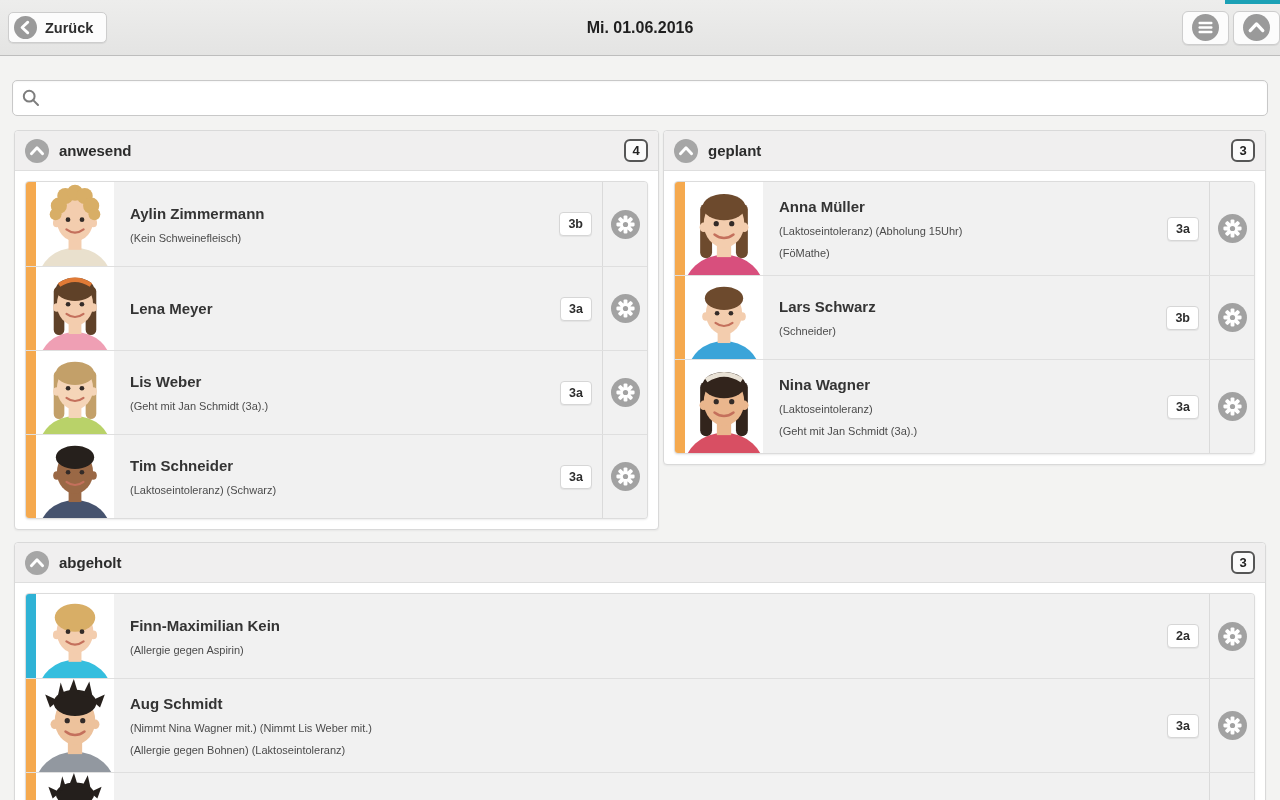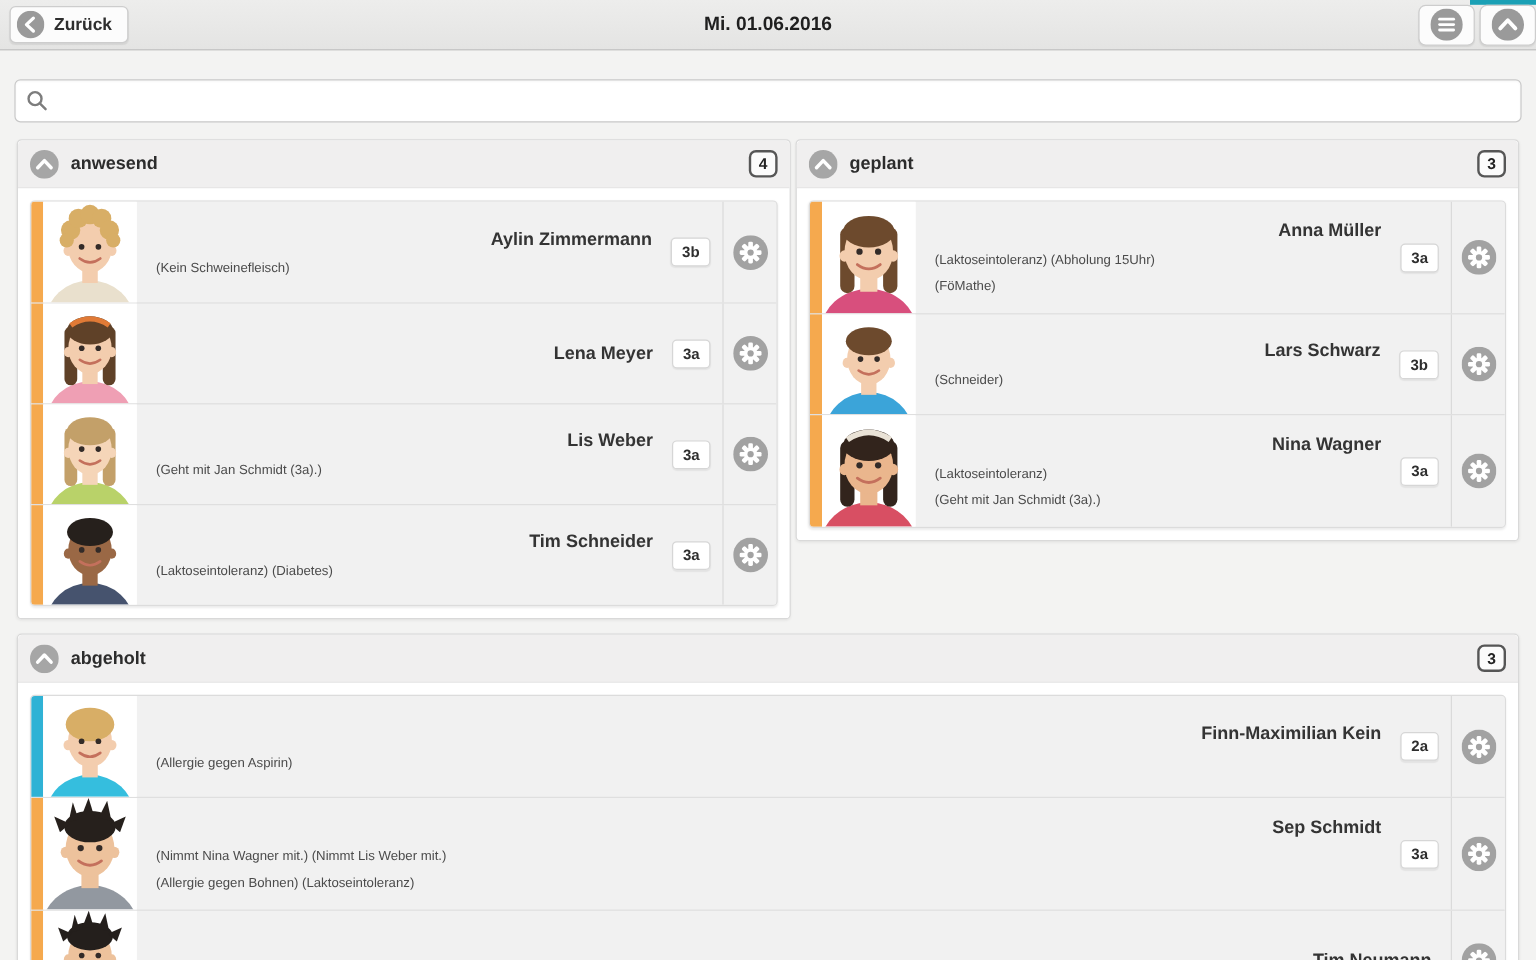--- a/index.html
+++ b/index.html
@@ -1,20 +1,20 @@
 <!DOCTYPE html>
 <html><head>
 <meta charset="utf-8">
 <style>
   * { margin:0; padding:0; box-sizing:border-box; }
   html,body { width:1280px; height:800px; overflow:hidden; }
   body { background:#f3f3f2; font-family:"Liberation Sans", sans-serif; color:#333; }
 
   
-  .topbar { position:relative; height:42px; background:linear-gradient(#ededec,#e4e4e3);
+  .topbar { position:relative; height:56px; background:linear-gradient(#ededec,#e4e4e3);
             border-bottom:1px solid #bdbdbd; display:flex; align-items:center; }
   .back-btn { margin-left:8px; height:31px; background:#fcfcfc; border:1px solid #cdcdcd;
               border-radius:5px; display:flex; align-items:center; gap:8px; padding:0 13px 0 5px;
               font-weight:bold; font-size:14.5px; color:#2e2e2e; cursor:pointer;
               box-shadow:0 1px 1px rgba(0,0,0,.07); }
   .date { position:absolute; left:0; right:0; text-align:center; font-weight:bold;
           font-size:16px; color:#1f1f1f; pointer-events:none; }
   .top-actions { margin-left:auto; display:flex; gap:4px; margin-right:0; position:relative; z-index:2; }
   .icon-btn { width:47px; height:34px; background:#fcfcfc; border:1px solid #cdcdcd;
               border-radius:6px; display:flex; align-items:center; justify-content:center;
@@ -48,21 +48,21 @@
   
   .list { margin:10px; border:1px solid #dcdcdc; border-radius:4px; overflow:hidden;
           background:#f1f1f1; box-shadow:0 1px 2px rgba(0,0,0,.08); }
   .entry { display:flex; align-items:stretch; min-height:84px; background:#f1f1f1; }
   .entry + .entry { border-top:1px solid #dfdfdf; }
   .stripe { width:10px; flex:none; }
   .photo { width:78px; flex:none; background:#fff; overflow:hidden; }
   .photo svg { display:block; width:100%; height:100%; }
   .entry-content { flex:1; padding:15px 16px; display:flex; flex-direction:column;
                    justify-content:center; gap:9px; min-width:0; }
-  .entry-name { font-weight:bold; font-size:15px; color:#343434; line-height:19px;text-align:right; }
+  .entry-name { font-weight:bold; font-size:15px; color:#343434; line-height:19px; }
   .entry-note { font-size:11px; color:#4b4b4b; line-height:13px; }
   .class-badge { align-self:center; flex:none; background:#fff; border:1px solid #d6d6d6;
                  border-radius:4px; font-weight:bold; font-size:12.5px; color:#2e2e2e;
                  padding:4px 8px; margin-right:10px; box-shadow:0 1px 1px rgba(0,0,0,.06); }
   .entry-divider { width:1px; flex:none; background:#dadada; }
   .gear-col { width:44px; flex:none; display:flex; align-items:center; justify-content:center;
               cursor:pointer; }
 </style>
 </head>
 <body>
@@ -279,21 +279,21 @@
     <ellipse cx="56" cy="38" rx="3.5" ry="4" fill="#9a6845"></ellipse>
     <ellipse cx="39" cy="35" rx="17" ry="20" fill="#9a6845"></ellipse>
     <ellipse cx="39" cy="21" rx="18" ry="11" fill="#26201c"></ellipse>
     <circle cx="32.5" cy="35" r="2.2" fill="#332b28"></circle>
     <circle cx="45.5" cy="35" r="2.2" fill="#332b28"></circle>
     <path d="M31 44 Q39 50 47 44" stroke="#c4705c" stroke-width="2" fill="none" stroke-linecap="round"></path>
   </svg>
             </div>
             <div class="entry-content">
               <div class="entry-name">Tim Schneider</div>
-              <div class="entry-note">(Laktoseintoleranz) (Diabetes)</div>
+              <div class="entry-note">(Laktoseintoleranz) (Schwarz)</div>
             </div>
             <div class="class-badge">3a</div>
             <div class="entry-divider"></div>
             <div class="gear-col">
               <span style="display:flex">
                 <svg width="29" height="29" viewBox="0 0 30 30">
                   <circle cx="15" cy="15" r="15" fill="#a2a2a2"></circle>
                   <g fill="#fff">
                     <rect x="13" y="5.6" width="4" height="6.5" rx="1.2" transform="rotate(0 15 15)"></rect>
                     <rect x="13" y="5.6" width="4" height="6.5" rx="1.2" transform="rotate(45 15 15)"></rect>
@@ -541,21 +541,21 @@
                 <polygon points="45,14 51,2 54,16"></polygon>
                 <polygon points="18,24 14,13 25,18"></polygon>
                 <polygon points="60,24 64,13 53,18"></polygon>
               </g>
     <circle cx="32.5" cy="35" r="2.2" fill="#332b28"></circle>
     <circle cx="45.5" cy="35" r="2.2" fill="#332b28"></circle>
     <path d="M31 44 Q39 50 47 44" stroke="#c4705c" stroke-width="2" fill="none" stroke-linecap="round"></path>
   </svg>
           </div>
           <div class="entry-content">
-            <div class="entry-name">Sep Schmidt</div>
+            <div class="entry-name">Aug Schmidt</div>
             <div class="entry-note">(Nimmt Nina Wagner mit.) (Nimmt Lis Weber mit.)</div>
             <div class="entry-note">(Allergie gegen Bohnen) (Laktoseintoleranz)</div>
           </div>
           <div class="class-badge">3a</div>
           <div class="entry-divider"></div>
           <div class="gear-col">
             <span style="display:flex">
               <svg width="29" height="29" viewBox="0 0 30 30">
                 <circle cx="15" cy="15" r="15" fill="#a2a2a2"></circle>
                 <g fill="#fff">

